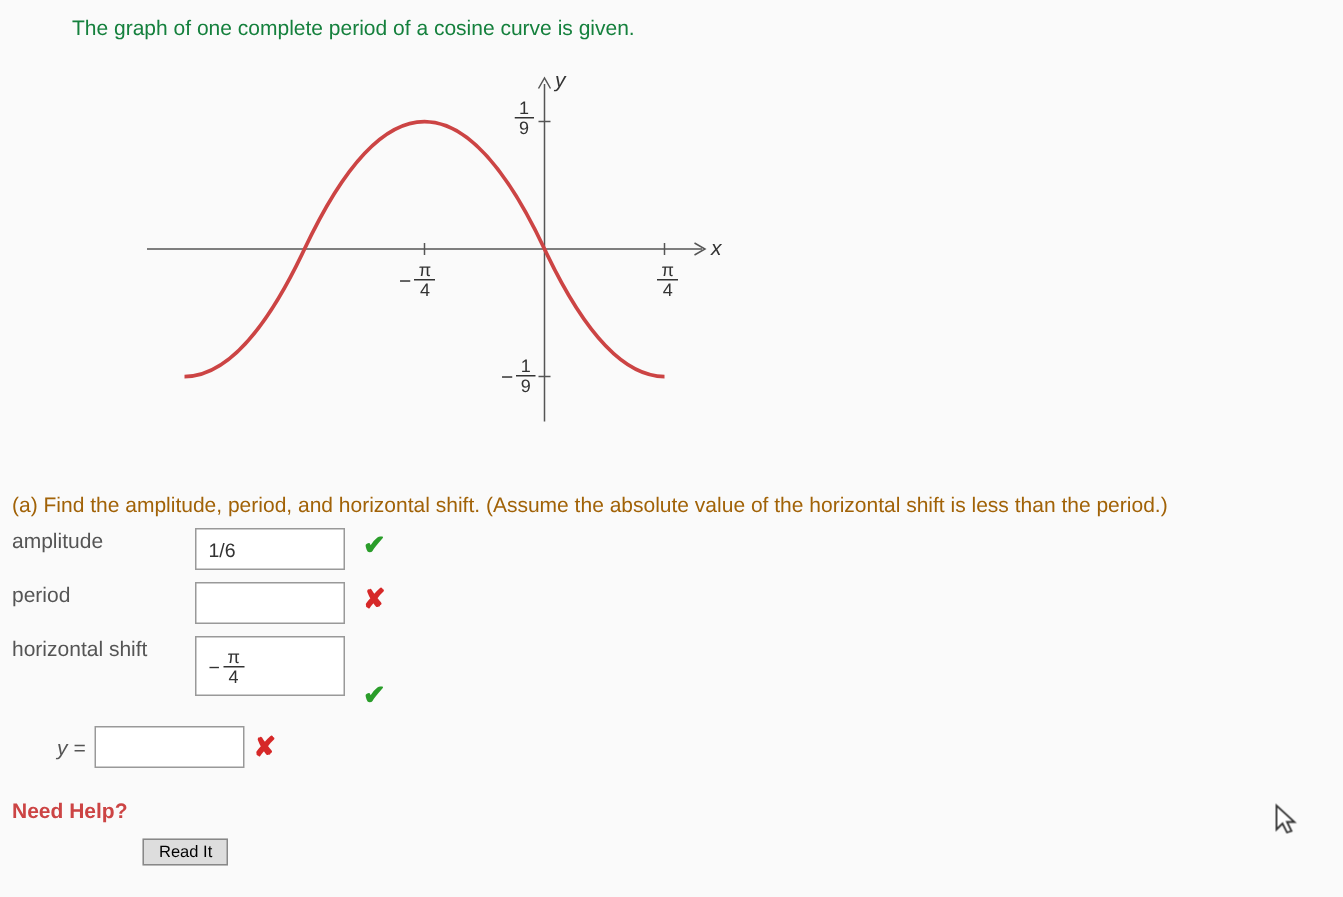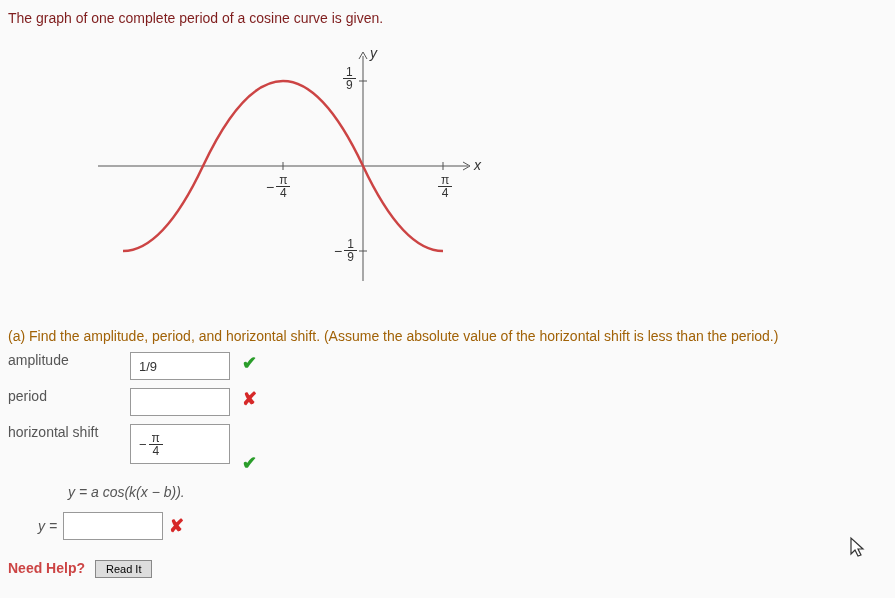--- a/index.html
+++ b/index.html
@@ -6,21 +6,22 @@
     body {
       font-family: Arial, sans-serif;
       font-size: 14px;
       color: #333;
       padding: 10px 8px;
       background: #fafafa;
       width: 895px;
     }
     .problem-text {
       margin-bottom: 10px;
-      color: #7f1d1d;
+      color: #15803d;
+      margin-left: 40px;
     }
     .graph-container {
       margin: 10px 0 20px 80px;
       position: relative;
     }
     .part-label {
       margin-top: 29px;
       color: #a16207;
     }
     .answer-row {
@@ -83,20 +84,21 @@
       color: #c44;
       font-weight: bold;
       font-size: 14px;
     }
     .read-it-btn {
       border: 1px solid #888;
       background: #ddd;
       font-size: 11px;
       padding: 2px 10px;
       cursor: pointer;
+      margin-top: 27px;
     }
     .fraction {
       display: inline-flex;
       flex-direction: column;
       text-align: center;
       vertical-align: middle;
       font-size: 12px;
       line-height: 1;
     }
     .fraction .num { border-bottom: 1px solid #333; padding: 0 3px; }
@@ -173,21 +175,21 @@
              Q 155 45 195 45
              Q 235 45 275 130
              Q 315 215 355 215" fill="none" stroke="#c44" stroke-width="2.5"></path>
   </svg>
 </div>
 
 <div class="part-label">(a) Find the amplitude, period, and horizontal shift. (Assume the absolute value of the horizontal shift is less than the period.)</div>
 
 <div class="answer-row">
   <span class="answer-label">amplitude</span>
-  <div class="answer-box">1/9</div>
+  <div class="answer-box">1/6</div>
   <span class="check-icon">✔</span>
 </div>
 
 <div class="answer-row">
   <span class="answer-label">period</span>
   <div class="answer-box"></div>
   <span class="x-icon">✘</span>
 </div>
 
 <div class="answer-row">
@@ -198,21 +200,20 @@
       <span class="fraction">
         <span class="num">π</span>
         <span class="den">4</span>
       </span>
     </span>
   </div>
   <span class="check-icon" style="align-self:flex-end;margin-bottom:-10px">✔</span>
 </div>
 
 <div class="equation-section">
-  <div class="equation-form">y = a cos(k(x − b)).</div>
   <div class="equation-input-row">
     <span class="italic">y =</span>
     <div class="answer-box"></div>
     <span class="x-icon">✘</span>
   </div>
 </div>
 
 <div class="need-help">
   <span class="need-help-text">Need Help?</span>
   <button class="read-it-btn">Read It</button>

